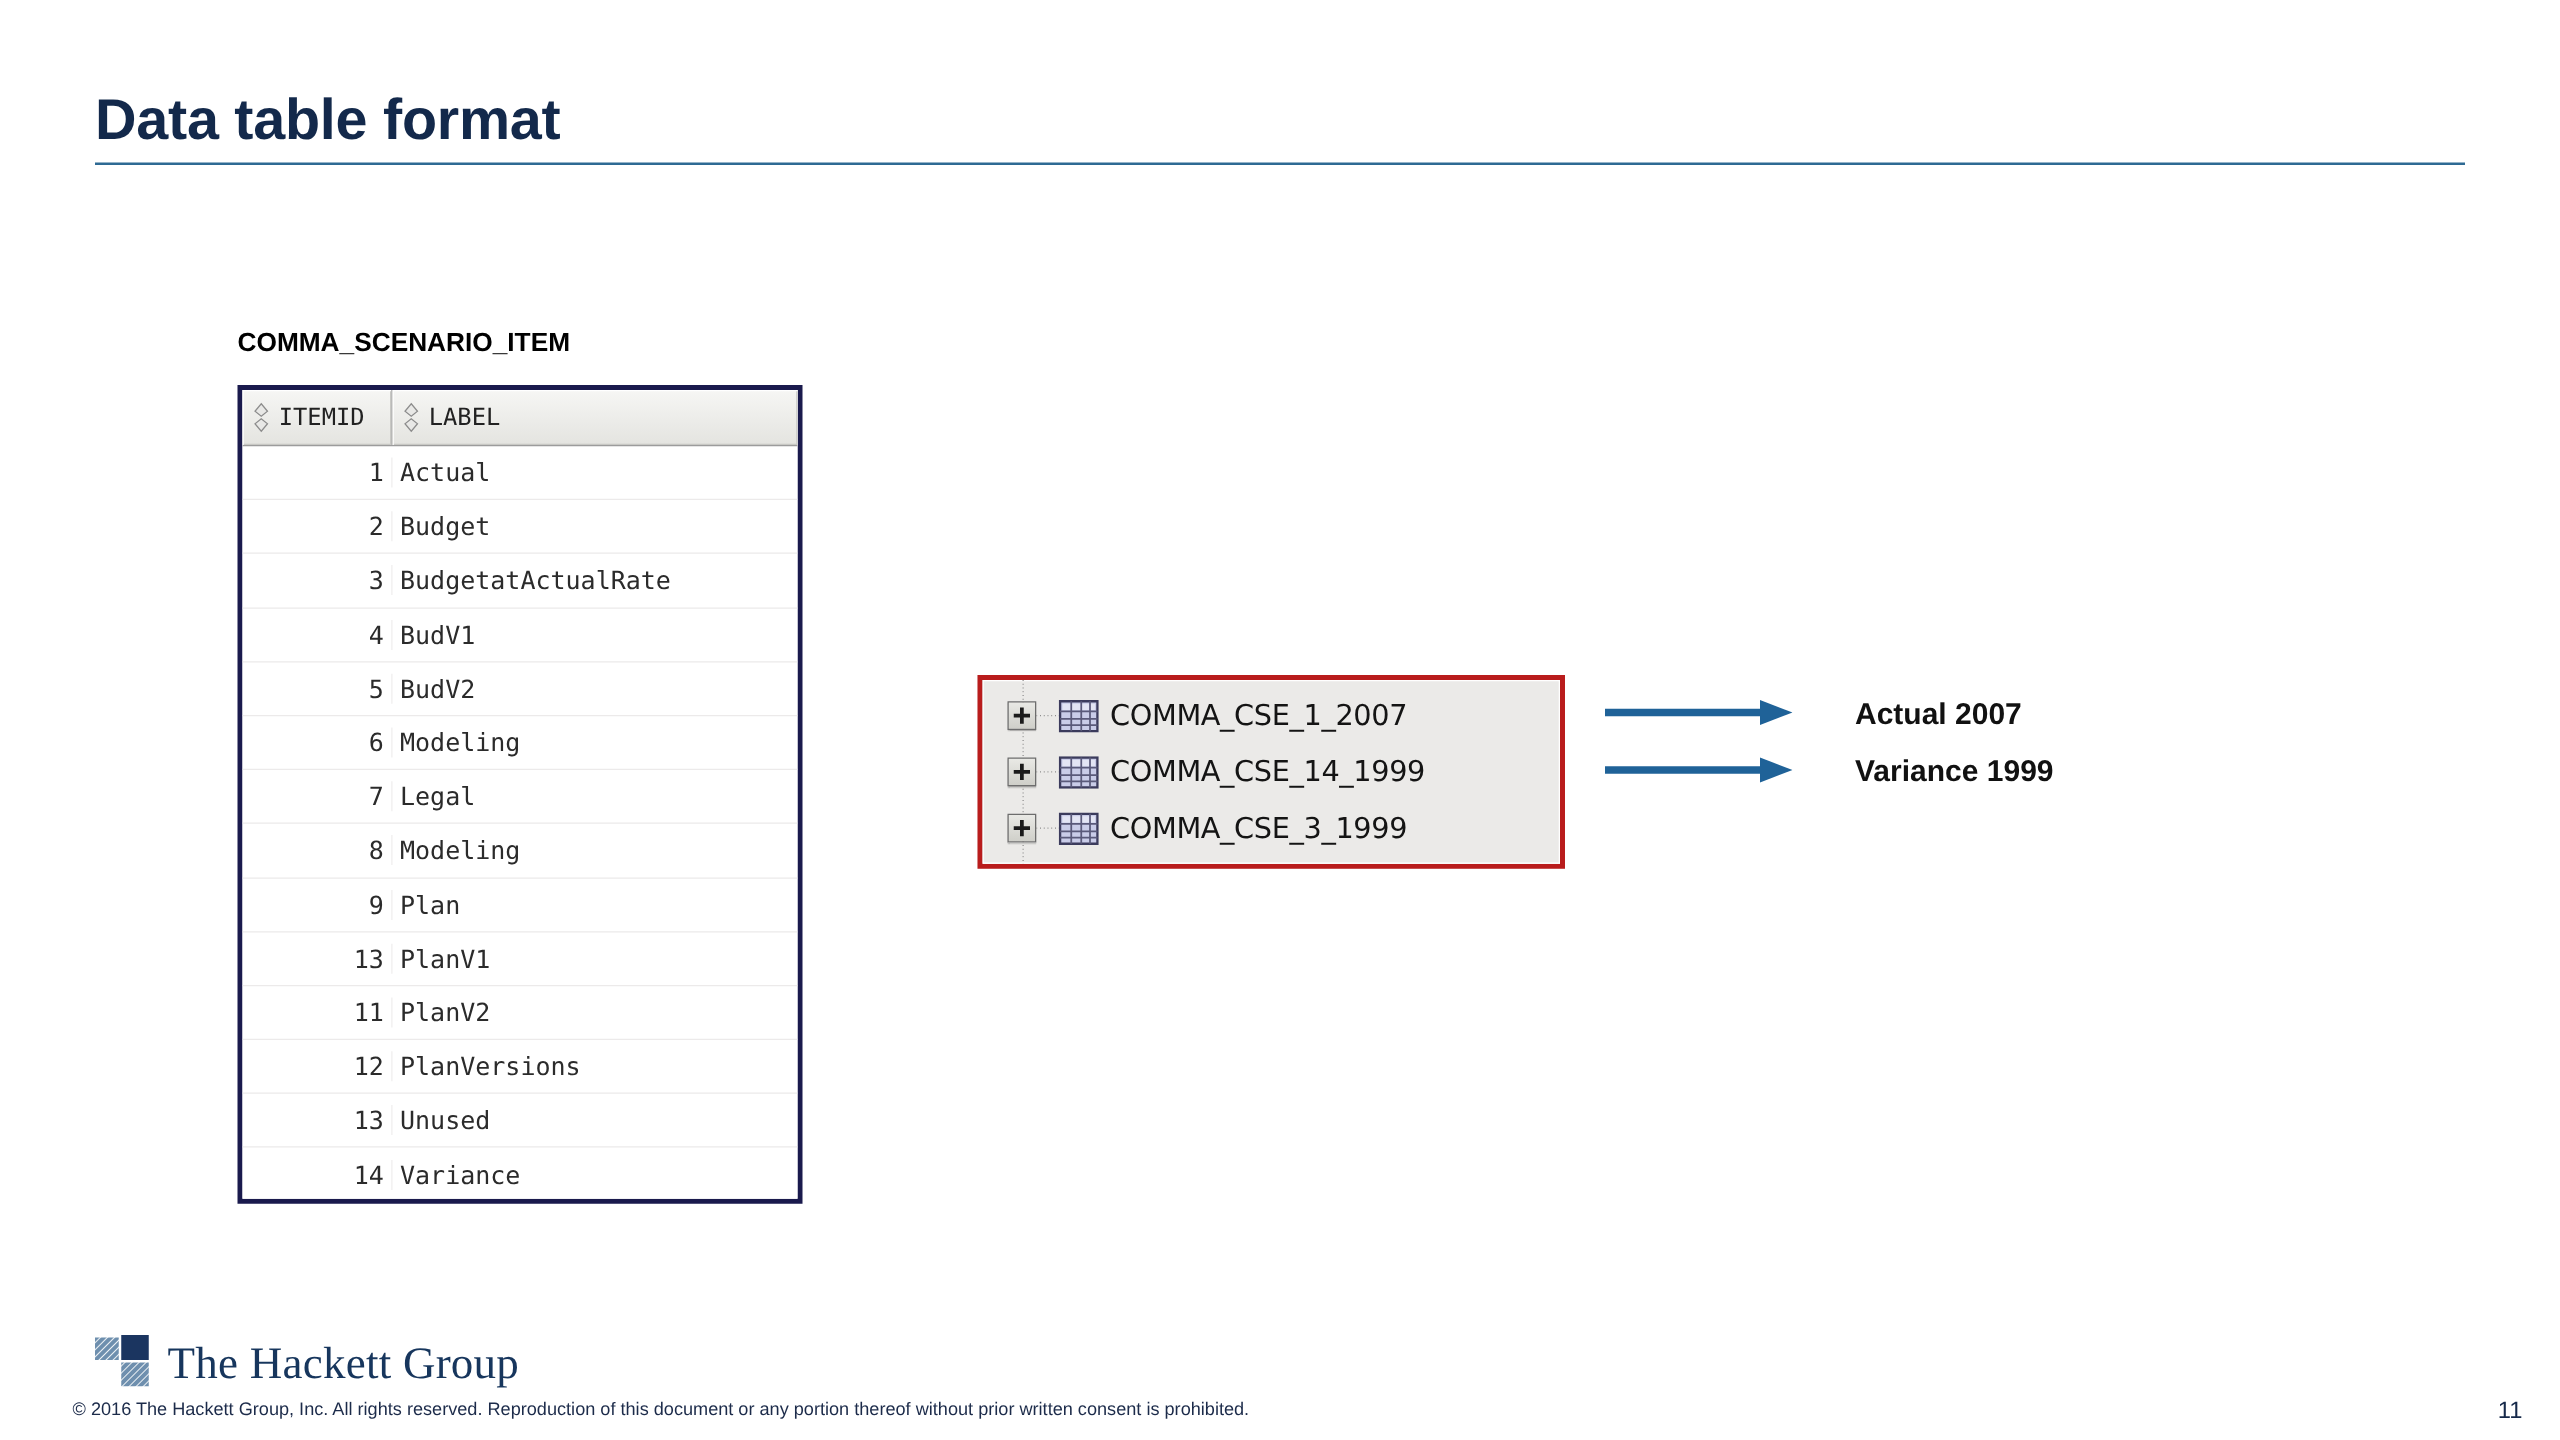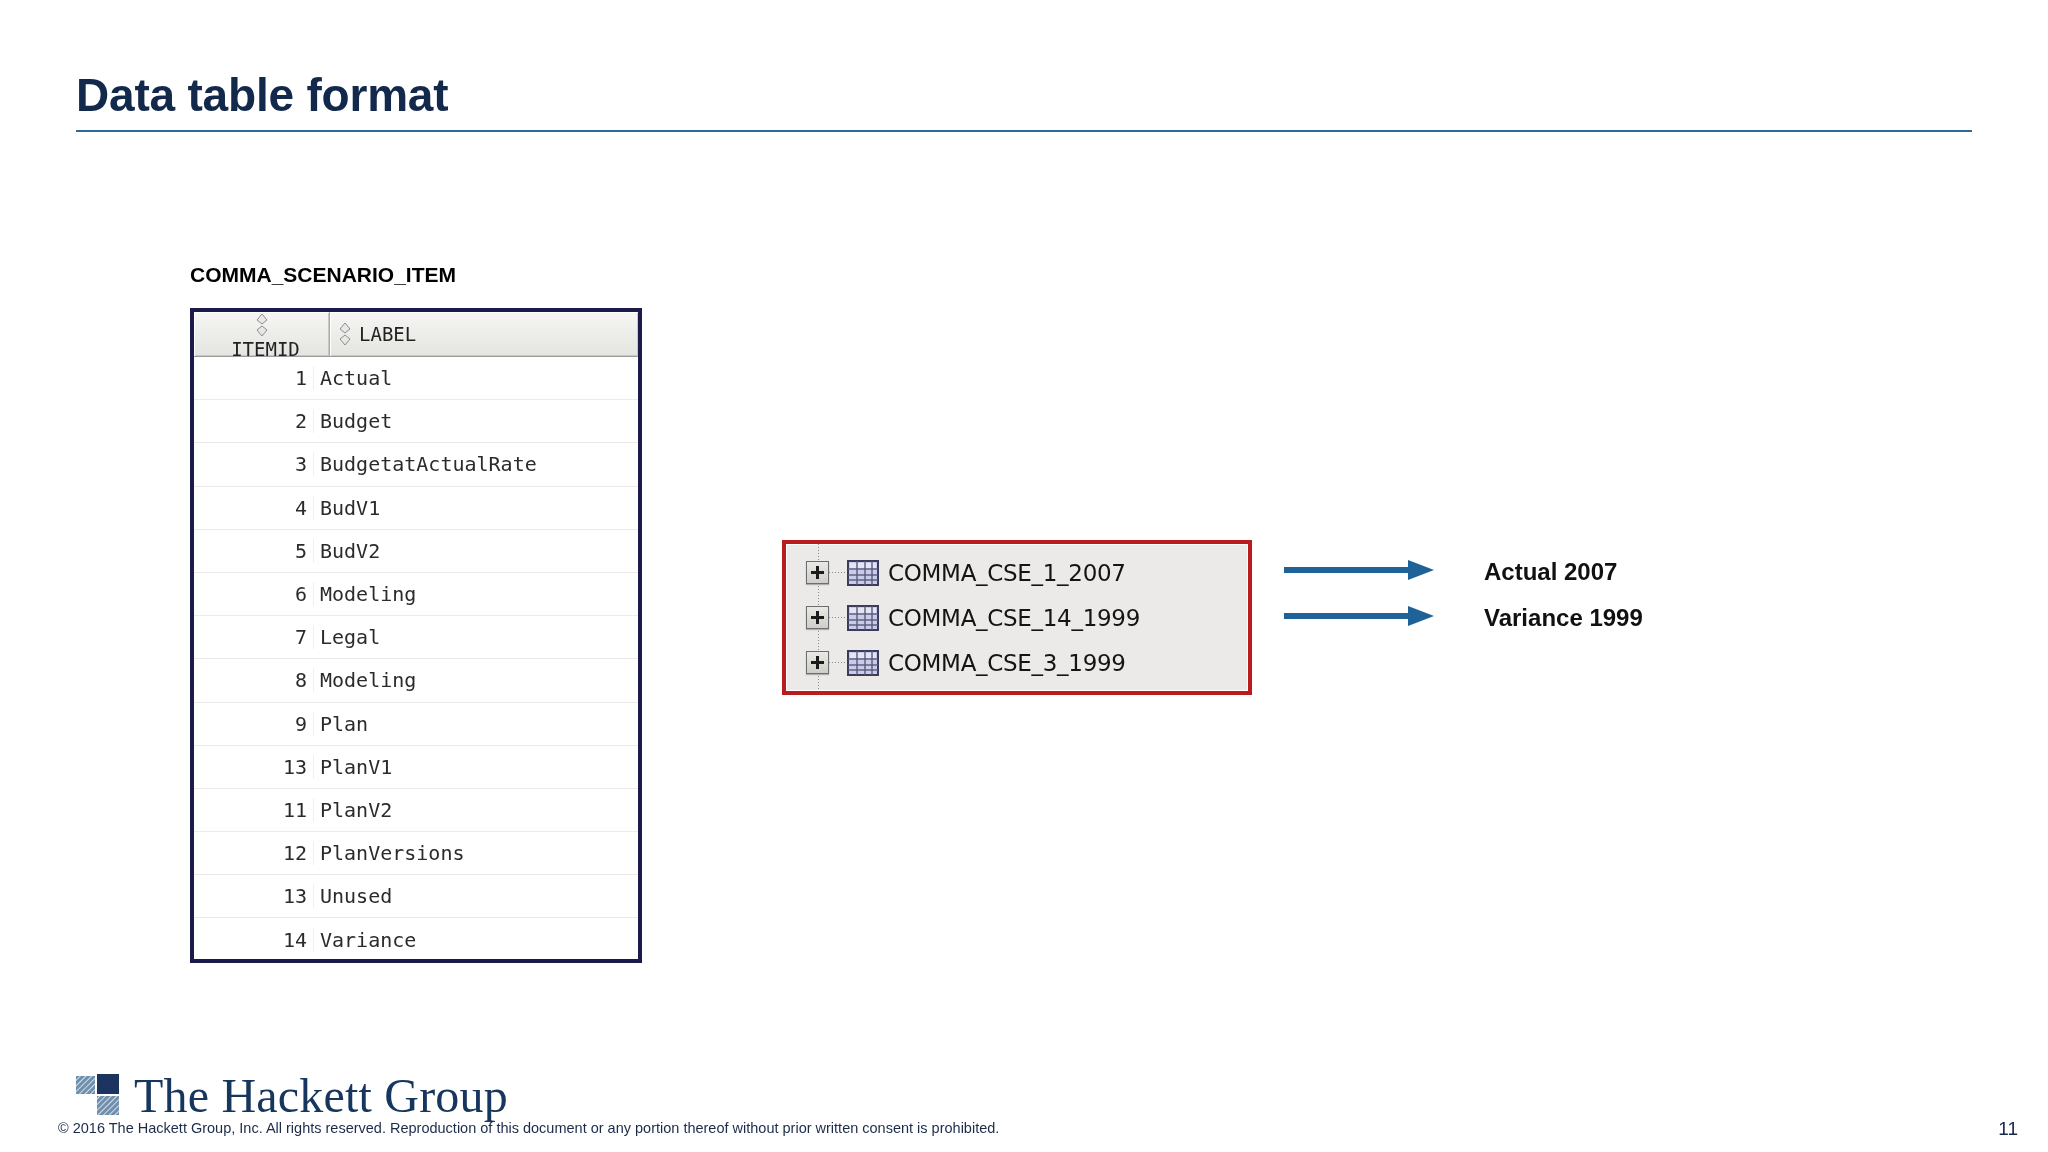--- a/index.html
+++ b/index.html
@@ -65,21 +65,21 @@
     display:flex; align-items:center;
     padding-left:8px;
     font-family:"DejaVu Sans Mono", monospace;
     font-size:19px;
     color:#222;
     border-right:1px solid #a8a8a8;
     box-shadow:inset 1px 1px 0 #ffffff, inset -1px -1px 0 #c8c8c4;
     box-sizing:border-box;
     background:linear-gradient(#f6f6f4,#e4e4e0);
   }
-  .gh-itemid{width:136px;flex-direction:column;}
+  .gh-itemid{width:120px;}
   .gh-label{flex:1;border-right:none;}
   .sorticon{
     width:14px;height:26px;margin-right:7px;
     display:inline-block;position:relative;flex:0 0 auto;
   }
   .sorticon svg{display:block;}
   .grid-body{flex:1;display:flex;flex-direction:column;}
   .grow{
     height:43.2px;
     display:flex;
@@ -193,21 +193,21 @@
 
   
   .logo-wrap{
     position:absolute;
     left:76px; top:1068px;
     display:flex; align-items:center;
   }
   .logo-mark{width:46px;height:44px;flex:0 0 auto;margin-right:12px;}
   .logo-text{
     font-family:"Liberation Serif", serif;
-    font-size:48px;
+    font-size:36px;
     color:#17365D;
     letter-spacing:0.2px;
     white-space:nowrap;
   }
   .copyright{
     position:absolute;
     left:58px; top:1120px;
     font-size:14.5px;
     color:#1c2b4a;
     white-space:nowrap;

